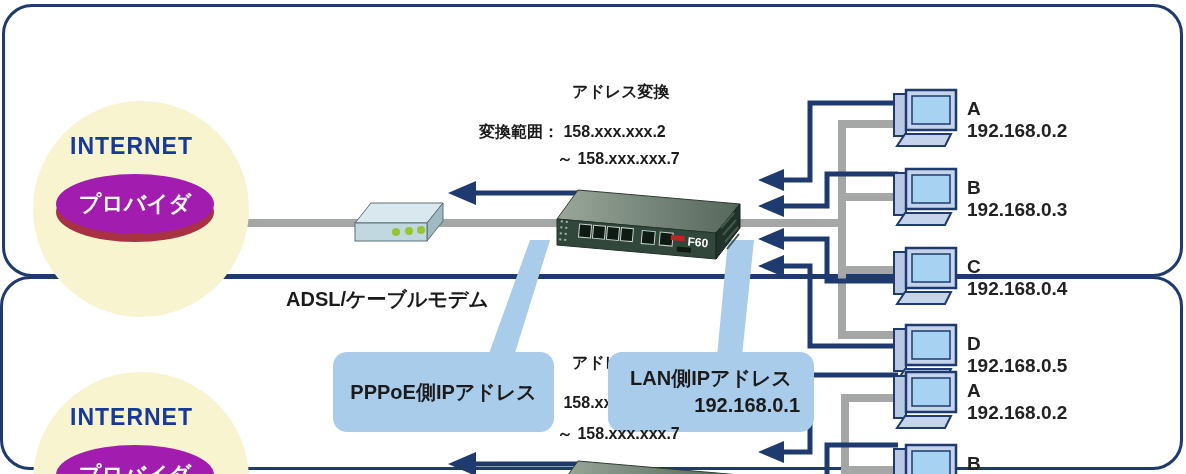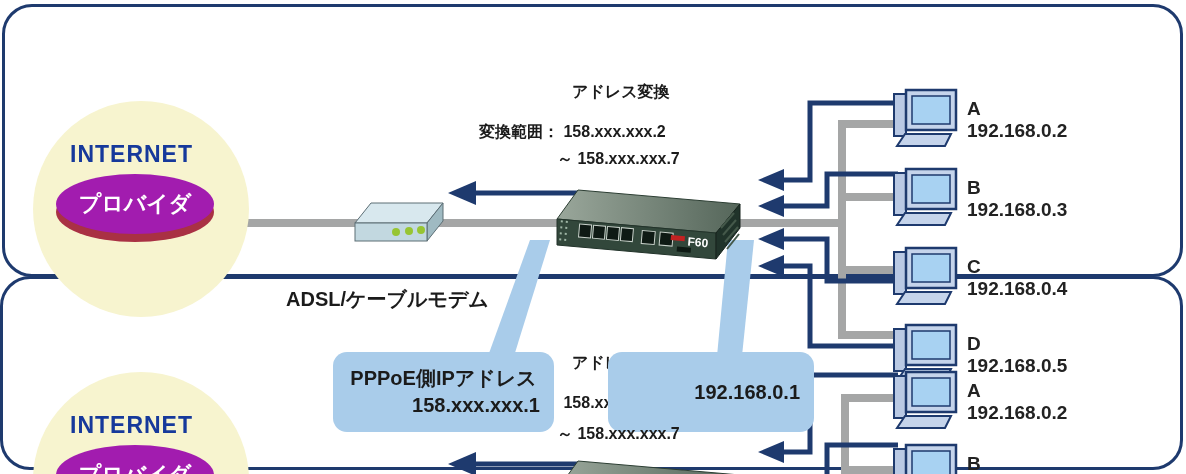--- a/index.html
+++ b/index.html
@@ -7,21 +7,21 @@
          font-family:"Liberation Sans","DejaVu Sans",sans-serif;}
   .panel{position:absolute;border:3px solid #1e3a6e;border-radius:30px;box-sizing:border-box;z-index:1;background:transparent;}
   #panel1{left:2px;top:4px;width:1181px;height:273px;}
   #panel2{left:0px;top:276px;width:1183px;height:194px;}
   .layer{position:absolute;left:0;top:0;width:1186px;height:474px;}
   .wiring{z-index:2;}
   .tails{z-index:3;}
   .content{z-index:4;pointer-events:none;}
   .content > *{pointer-events:auto;}
   .cloud{position:absolute;width:216px;height:216px;border-radius:50%;background:#f7f4cf;}
-  .cloud-label{position:absolute;color:#16399b;font-weight:bold;font-size:23px;letter-spacing:1px;margin-top:8px;}
+  .cloud-label{position:absolute;color:#16399b;font-weight:bold;font-size:23px;letter-spacing:1px;}
   .oval-rim{position:absolute;width:158px;height:60px;border-radius:50%;background:#a93144;}
   .oval{position:absolute;width:158px;height:60px;border-radius:50%;background:#a21caf;
         display:flex;align-items:center;justify-content:center;color:#ffffff;font-weight:bold;font-size:22px;}
   .blk{position:absolute;color:#1b1b1b;font-weight:bold;white-space:nowrap;}
   .t21{font-size:16px;}
   .t20{font-size:20px;}
   .computer{position:absolute;width:300px;height:62px;}
   .computer svg{position:absolute;left:0;top:0;}
   .pc-label{position:absolute;left:74px;top:12px;color:#222222;font-weight:bold;font-size:19px;line-height:22px;white-space:nowrap;}
   .callout{position:absolute;background:#a9ccea;border-radius:14px;z-index:5;
@@ -212,21 +212,21 @@
 
     <svg style="position:absolute;left:548px;top:449px;" width="212" height="92" viewBox="0 0 212 92">
       <polygon points="9,41 30,12 192,26 168,55" fill="url(#rtop)" stroke="#2c3e33" stroke-width="1"></polygon>
       <polygon points="9,41 168,55 168,81 9,67" fill="#32473b" stroke="#22332a" stroke-width="1"></polygon>
       <polygon points="168,55 192,26 192,50 168,81" fill="#20332a" stroke="#16231c" stroke-width="1"></polygon>
     </svg>
   </div>
 
   <div class="callout" style="left:333px;top:352px;width:221px;height:80px;">
     <div>PPPoE側IPアドレス</div>
-    <div class="l2">158.xxx.xxx.1</div>
   </div>
   <div class="callout" style="left:608px;top:352px;width:206px;height:80px;">
+    <div>LAN側IPアドレス</div>
     <div class="l2">192.168.0.1</div>
   </div>
 
   <div class="blk t21 over-boxes" style="left:557px;top:424px;">～ 158.xxx.xxx.7</div>
 
 </div>
 
 </body></html>

